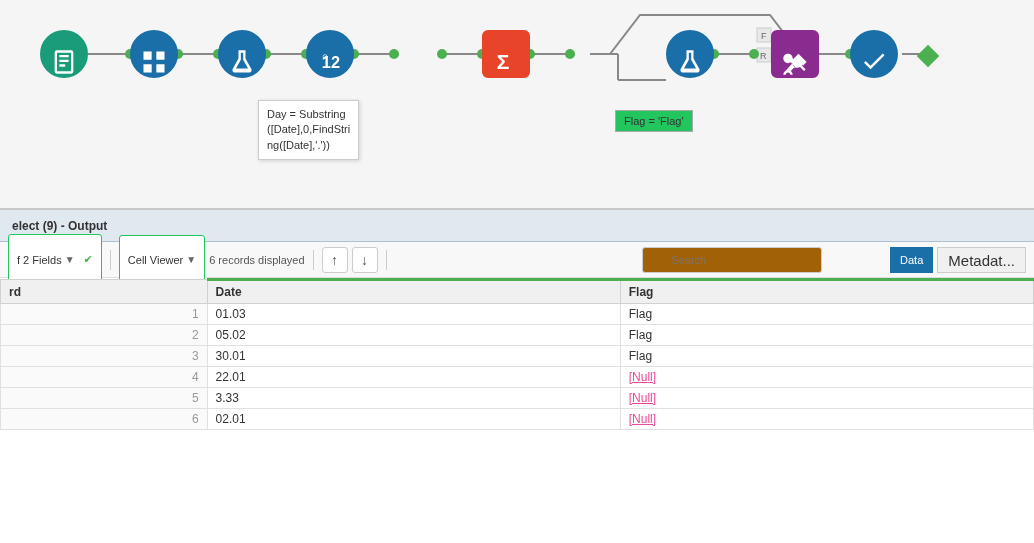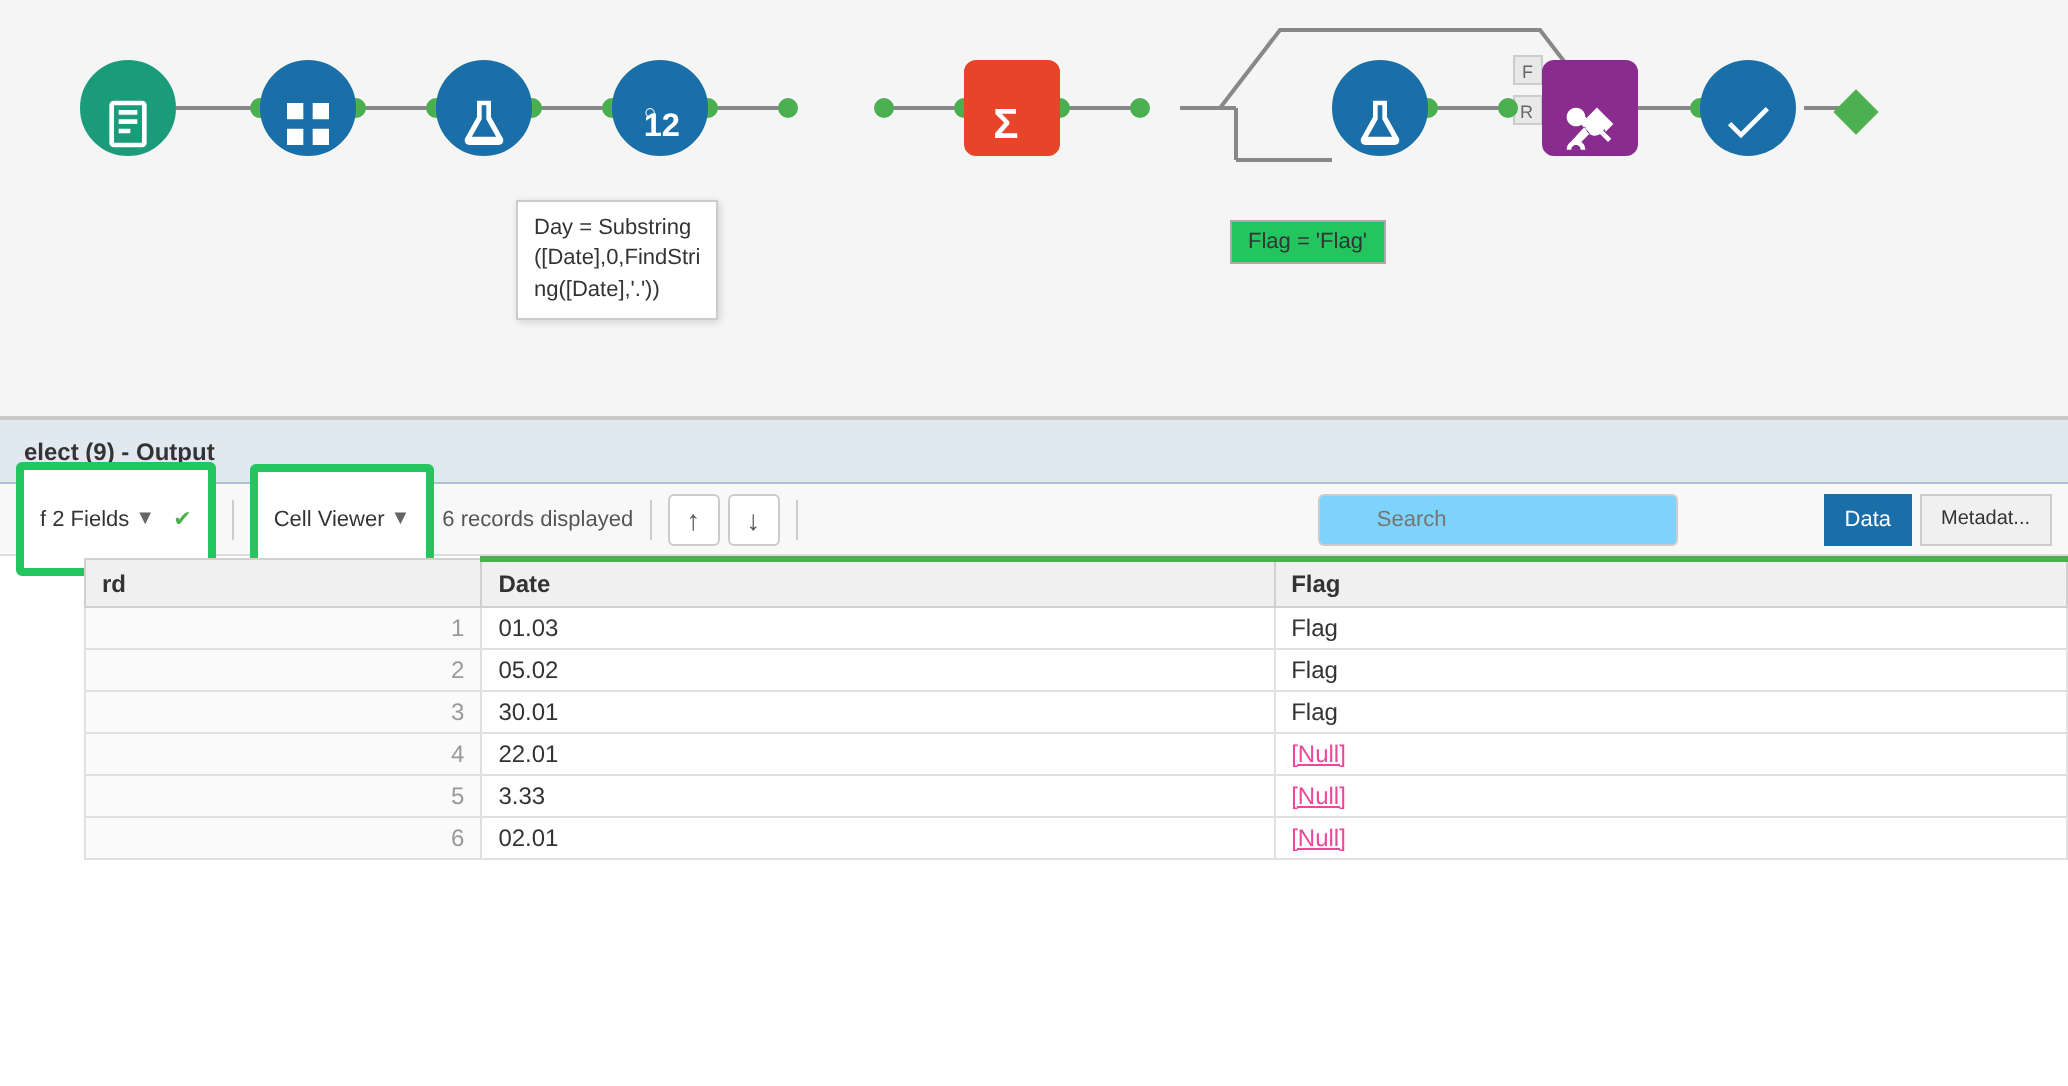--- a/index.html
+++ b/index.html
@@ -122,21 +122,21 @@
       align-items: center;
       padding: 4px 8px;
       background: #f8f8f8;
       border-bottom: 1px solid #ddd;
       gap: 4px;
       height: 36px;
     }
 
     .toolbar-btn {
       background: white;
-      border: 4px solid #22c55e;
+      border: 1px solid #22c55e;
       border-radius: 3px;
       padding: 18px 8px;
       font-size: 11px;
       cursor: pointer;
       display: flex;
       align-items: center;
       gap: 3px;
       color: #333;
     }
 
@@ -162,21 +162,21 @@
     }
 
     .search-box {
       flex: 1;
       max-width: 280px;
       border: 1px solid #ccc;
       border-radius: 3px;
       padding: 3px 8px 3px 28px;
       font-size: 11px;
       position: relative;
-      background: #7dd3fc;
+      background: #a16207;
       height: 26px;
     }
 
     .search-wrapper {
       position: relative;
       flex: 1;
       max-width: 280px;
       margin-left: auto;
     }
 
@@ -198,21 +198,21 @@
       font-size: 11px;
       cursor: pointer;
       height: 26px;
     }
 
     .tab-btn-inactive {
       background: #f0f0f0;
       color: #333;
       border: 1px solid #ccc;
       padding: 4px 10px;
-      font-size: 10px;
+      font-size: 15px;
       cursor: pointer;
       height: 26px;
     }
 
     
     .data-table {
       width: 100%;
       border-collapse: collapse;
       font-size: 12px;
     }
@@ -247,21 +247,20 @@
 
     .data-table td.row-num {
       color: #999;
       text-align: right;
       background: #fafafa;
     }
 
     .table-wrapper {
       overflow-y: auto;
       flex: 1;
-      padding-left: 42px;
     }
 
     
     .connector-svg {
       position: absolute;
       top: 0;
       left: 0;
       width: 100%;
       height: 100%;
       pointer-events: none;

